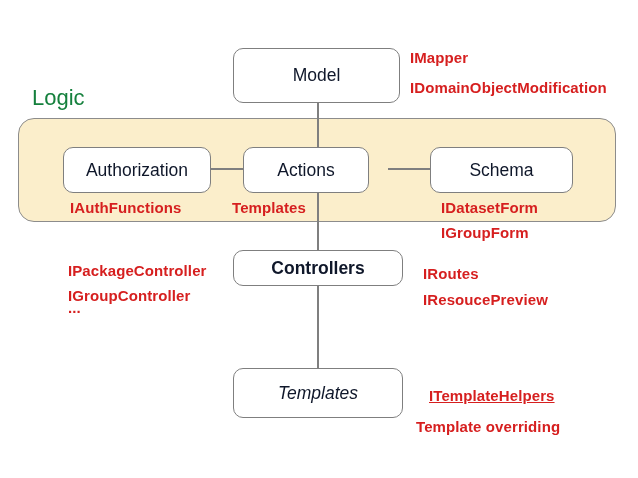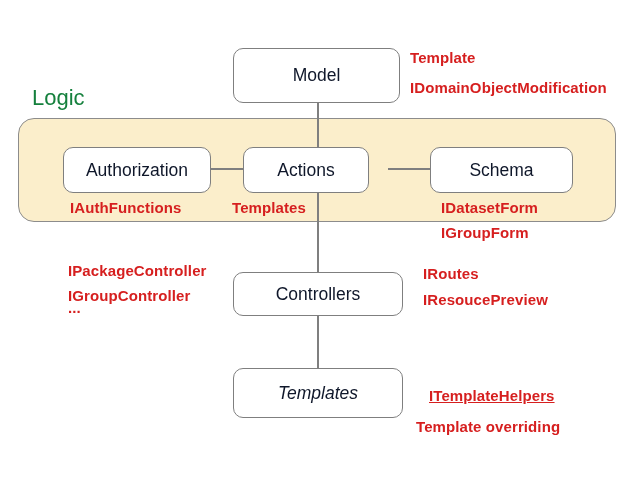--- a/index.html
+++ b/index.html
@@ -38,21 +38,21 @@
     align-items: center;
     justify-content: center;
     font-size: 17.5px;
     color: #0f172a;
     z-index: 3;
   }
   .node-model        { left: 233px; top: 48px;  width: 167px; height: 55px; }
   .node-authorization{ left: 63px;  top: 147px; width: 148px; height: 46px; }
   .node-actions      { left: 243px; top: 147px; width: 126px; height: 46px; }
   .node-schema       { left: 430px; top: 147px; width: 143px; height: 46px; }
-  .node-controllers  { left: 233px; top: 272px; width: 170px; height: 44px; }
+  .node-controllers  { left: 233px; top: 250px; width: 170px; height: 36px; font-weight: bold; }
   .node-templates    { left: 233px; top: 368px; width: 170px; height: 50px; font-style: italic; }
   
   .logic-label {
     position: absolute;
     left: 32px; top: 85px;
     font-size: 22px;
     color: #15803d;
     z-index: 4;
   }
   
@@ -92,21 +92,21 @@
 
   <div class="logic-label">Logic</div>
 
   <div class="node node-model">Model</div>
   <div class="node node-authorization">Authorization</div>
   <div class="node node-actions">Actions</div>
   <div class="node node-schema">Schema</div>
   <div class="node node-controllers">Controllers</div>
   <div class="node node-templates">Templates</div>
 
-  <div class="red-label lbl-imapper">Template</div>
+  <div class="red-label lbl-imapper">IMapper</div>
   <div class="red-label lbl-idomainobjmod">IDomainObjectModification</div>
   <div class="red-label lbl-iauthfunctions">IAuthFunctions</div>
   <div class="red-label lbl-iactions">Templates</div>
   <div class="red-label lbl-idatasetform">IDatasetForm</div>
   <div class="red-label lbl-igroupform">IGroupForm</div>
   <div class="red-label lbl-ipackagecontroller">IPackageController</div>
   <div class="red-label lbl-igroupcontroller">IGroupController</div>
   <div class="red-label lbl-ellipsis">...</div>
   <div class="red-label lbl-iroutes">IRoutes</div>
   <div class="red-label lbl-iresoucepreview">IResoucePreview</div>

